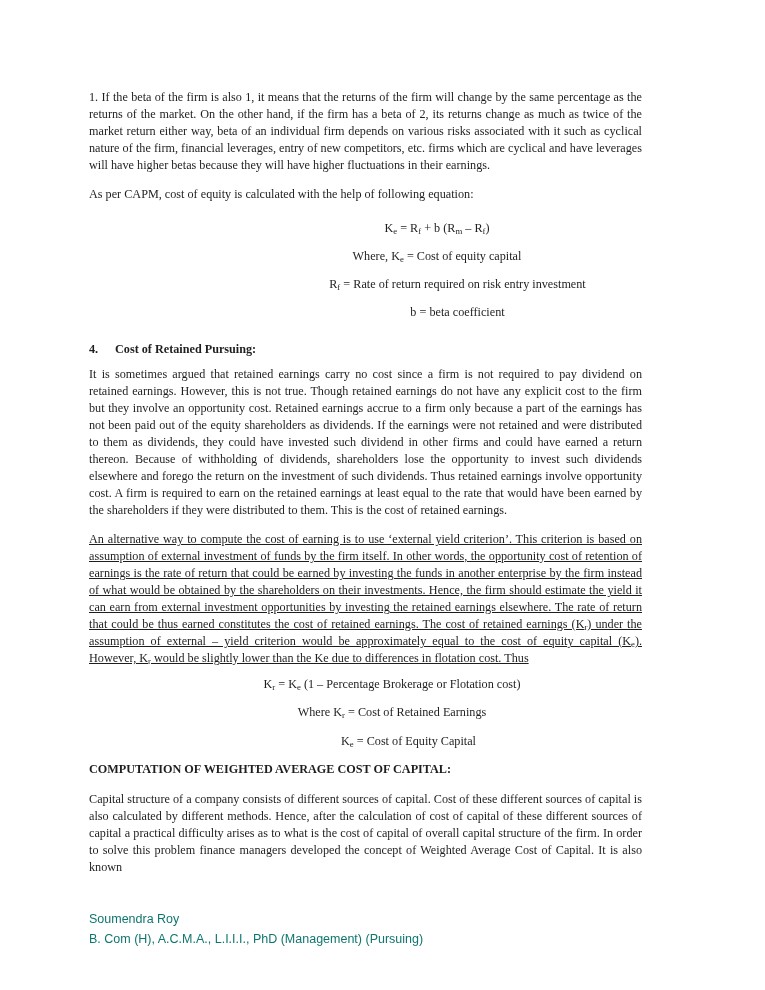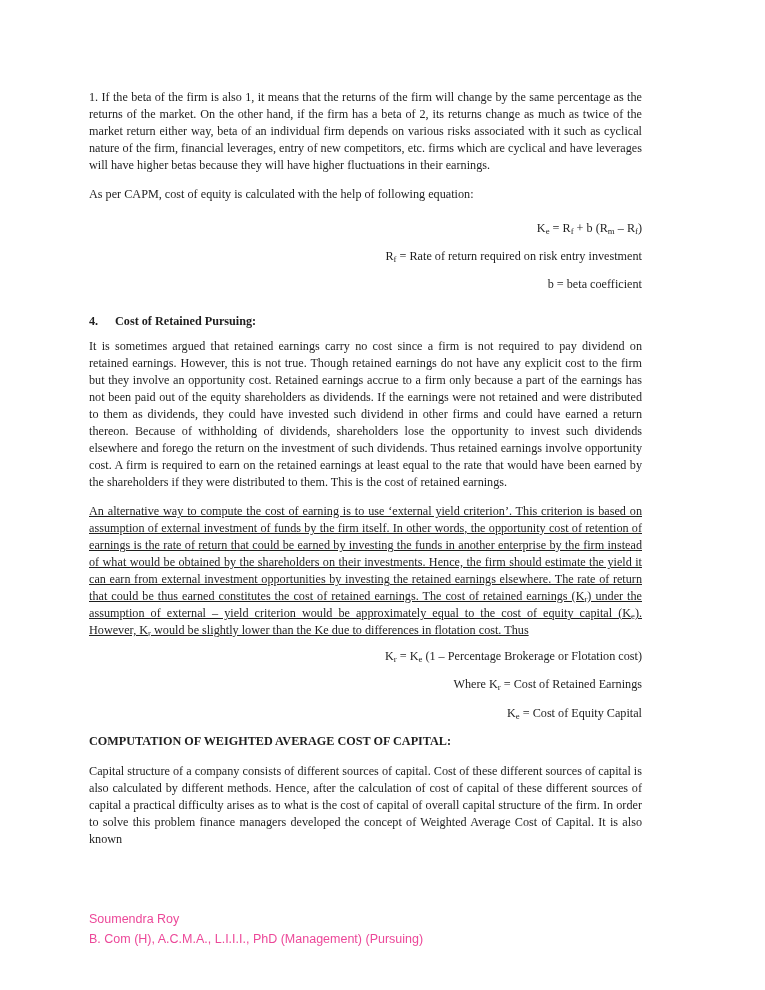--- a/index.html
+++ b/index.html
@@ -18,21 +18,21 @@
     font-size: 12.2px;
     line-height: 17px;
     color: #1e1e1e;
   }
   .para {
     margin: 0 0 12px 0;
     text-align: justify;
   }
   .line {
     margin: 0 0 12px 0;
-    text-align: right;
+    text-align: center;
     white-space: nowrap;
   }
   sub {
     font-size: 0.72em;
     line-height: 0;
     vertical-align: -0.2em;
   }
   .heading {
     font-weight: bold;
     margin: 0 0 8px 0;
@@ -51,34 +51,35 @@
   .m11 { margin-bottom: 11px; }
   .m13 { margin-bottom: 13px; font-family: Liberation Serif, serif; }
   .m17 { margin-bottom: 17px; }
   .footer {
     position: absolute;
     left: 89px;
     top: 909px;
     font-family: "Liberation Sans", sans-serif;
     font-size: 12.5px;
     line-height: 20px;
-    color: #ec4899;
+    color: #0f766e;
   }
 </style>
 </head>
 <body>
 
 <div class="page">
 
   <p class="para">1. If the beta of the firm is also 1, it means that the returns of the firm will change by the same percentage as the returns of the market. On the other hand, if the firm has a beta of 2, its returns change as much as twice of the market return either way, beta of an individual firm depends on various risks associated with it such as cyclical nature of the firm, financial leverages, entry of new competitors, etc. firms which are cyclical and have leverages will have higher betas because they will have higher fluctuations in their earnings.</p>
 
   <p class="para m17">As per CAPM, cost of equity is calculated with the help of following equation:</p>
 
   <p class="line ind1 m11"><span>K</span><sub>e</sub><span> = R</span><sub>f</sub><span> + b (R</span><sub>m</sub><span> – R</span><sub>f</sub><span>)</span></p>
 
+  <p class="line ind1 m11"><span>Where, K</span><sub>e</sub><span> = Cost of equity capital</span></p>
 
   <p class="line ind2 m11"><span>R</span><sub>f</sub><span> = Rate of return required on risk entry investment</span></p>
 
 
   <p class="line ind2 m10">b = beta coefficient</p>
 
   <p class="heading m8"><span class="h-num">4.</span><span>Cost of Retained Pursuing:</span></p>
 
   <p class="para">It is sometimes argued that retained earnings carry no cost since a firm is not required to pay dividend on retained earnings. However, this is not true. Though retained earnings do not have any explicit cost to the firm but they involve an opportunity cost. Retained earnings accrue to a firm only because a part of the earnings has not been paid out of the equity shareholders as dividends. If the earnings were not retained and were distributed to them as dividends, they could have invested such dividend in other firms and could have earned a return thereon. Because of withholding of dividends, shareholders lose the opportunity to invest such dividends elsewhere and forego the return on the investment of such dividends. Thus retained earnings involve opportunity cost. A firm is required to earn on the retained earnings at least equal to the rate that would have been earned by the shareholders if they were distributed to them. This is the cost of retained earnings.</p>
 

